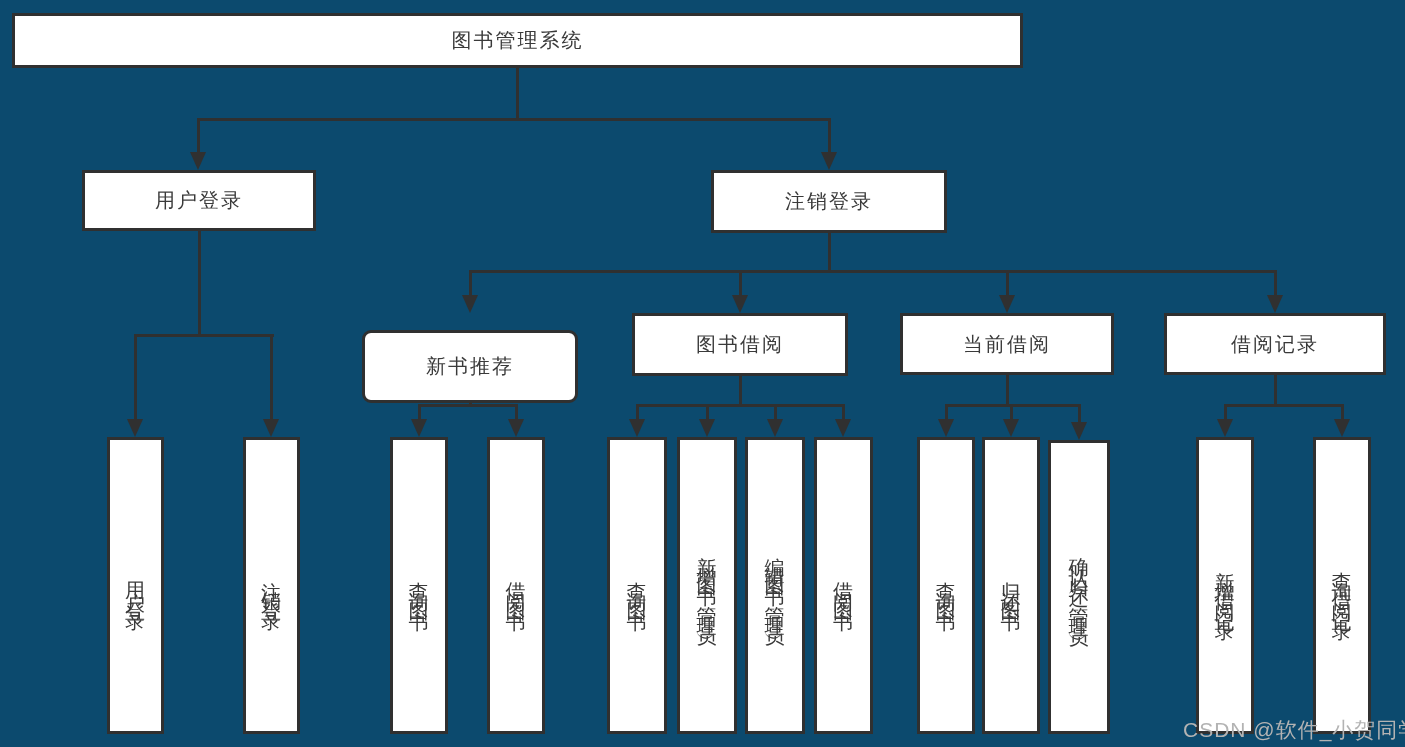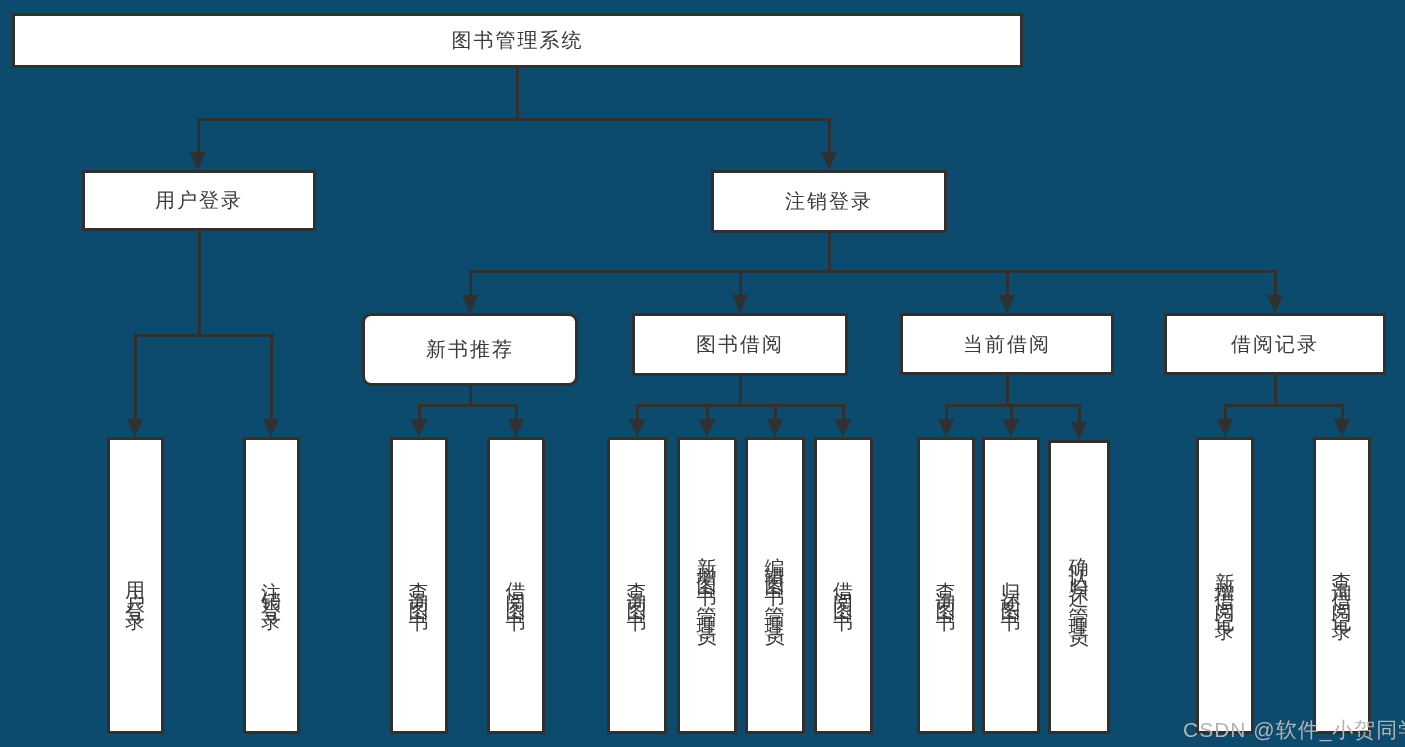--- a/index.html
+++ b/index.html
@@ -62,21 +62,21 @@
   <div class="h" style="left:469px;top:270px;width:808px;"></div>
   <div class="v" style="left:469px;top:273px;height:22px;"></div>
   <div class="arrow" style="left:462px;top:295px;"></div>
   <div class="v" style="left:739px;top:273px;height:22px;"></div>
   <div class="arrow" style="left:732px;top:295px;"></div>
   <div class="v" style="left:1006px;top:273px;height:22px;"></div>
   <div class="arrow" style="left:999px;top:295px;"></div>
   <div class="v" style="left:1274px;top:273px;height:22px;"></div>
   <div class="arrow" style="left:1267px;top:295px;"></div>
 
-  <div class="box" style="left:362px;top:313px;width:216px;height:73px;border-radius:9px;">
+  <div class="box" style="left:362px;top:330px;width:216px;height:73px;border-radius:9px;">
     <span>新书推荐</span>
   </div>
   <div class="box" style="left:632px;top:313px;width:216px;height:63px;font-family:Liberation Mono, monospace;">
     <span>图书借阅</span>
   </div>
   <div class="box" style="left:900px;top:313px;width:214px;height:62px;">
     <span>当前借阅</span>
   </div>
   <div class="box" style="left:1164px;top:313px;width:222px;height:62px;">
     <span>借阅记录</span>

